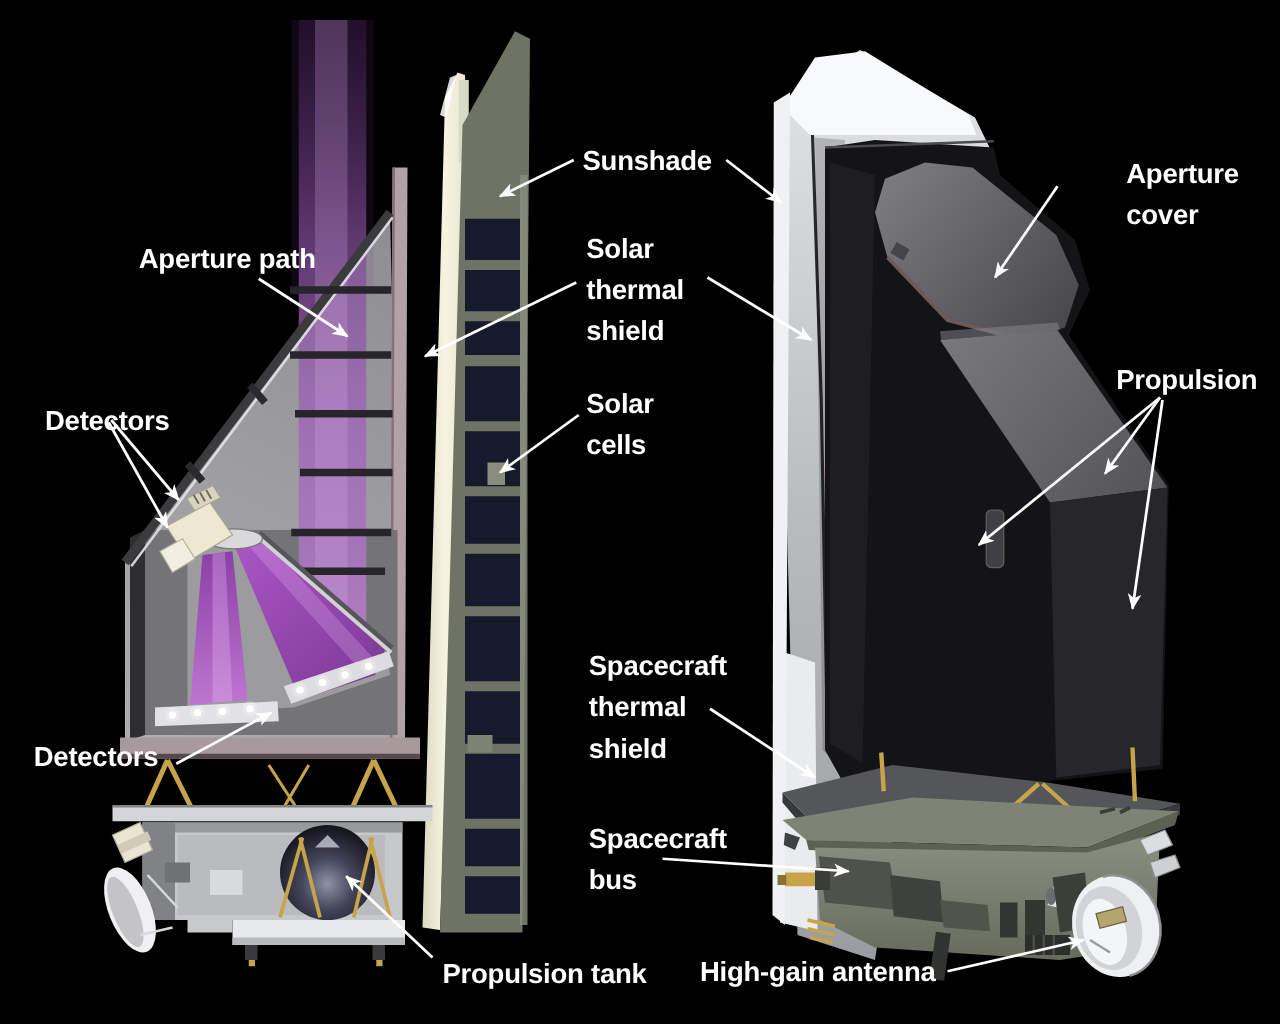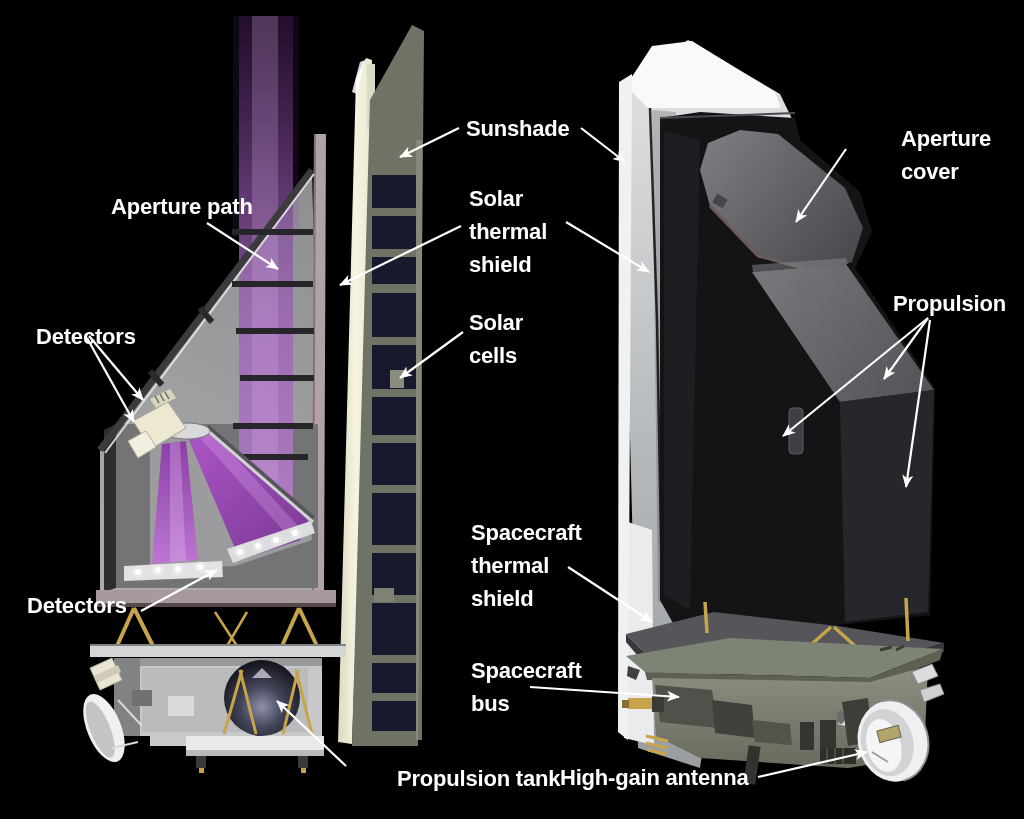--- a/index.html
+++ b/index.html
@@ -304,21 +304,21 @@
     <line x1="930" y1="320" x2="906" y2="487" marker-end="url(#ah)"></line>
     <line x1="568" y1="567" x2="652" y2="622" marker-end="url(#ah)"></line>
     <line x1="530" y1="687" x2="679" y2="697" marker-end="url(#ah)"></line>
     <line x1="758" y1="777" x2="867" y2="752" marker-end="url(#ah)"></line>
   </g>
 </svg>
 
   <div class="callout" style="left:111px;top:190px;">Aperture path</div>
   <div class="callout" style="left:36px;top:308px;margin-top:12px;">Detectors</div>
   <div class="callout" style="left:27px;top:589px;">Detectors</div>
-  <div class="callout" style="left:354px;top:762px;margin-left:43px;">Propulsion tank</div>
+  <div class="callout" style="left:354px;top:762px;">Propulsion tank</div>
   <div class="callout" style="left:466px;top:112px;">Sunshade</div>
   <div class="callout" style="left:469px;top:182px;">Solar
 thermal
 shield</div>
   <div class="callout" style="left:469px;top:306px;">Solar
 cells</div>
   <div class="callout" style="left:901px;top:122px;">Aperture
 cover</div>
   <div class="callout" style="left:893px;top:287px;">Propulsion</div>
   <div class="callout" style="left:471px;top:516px;">Spacecraft

